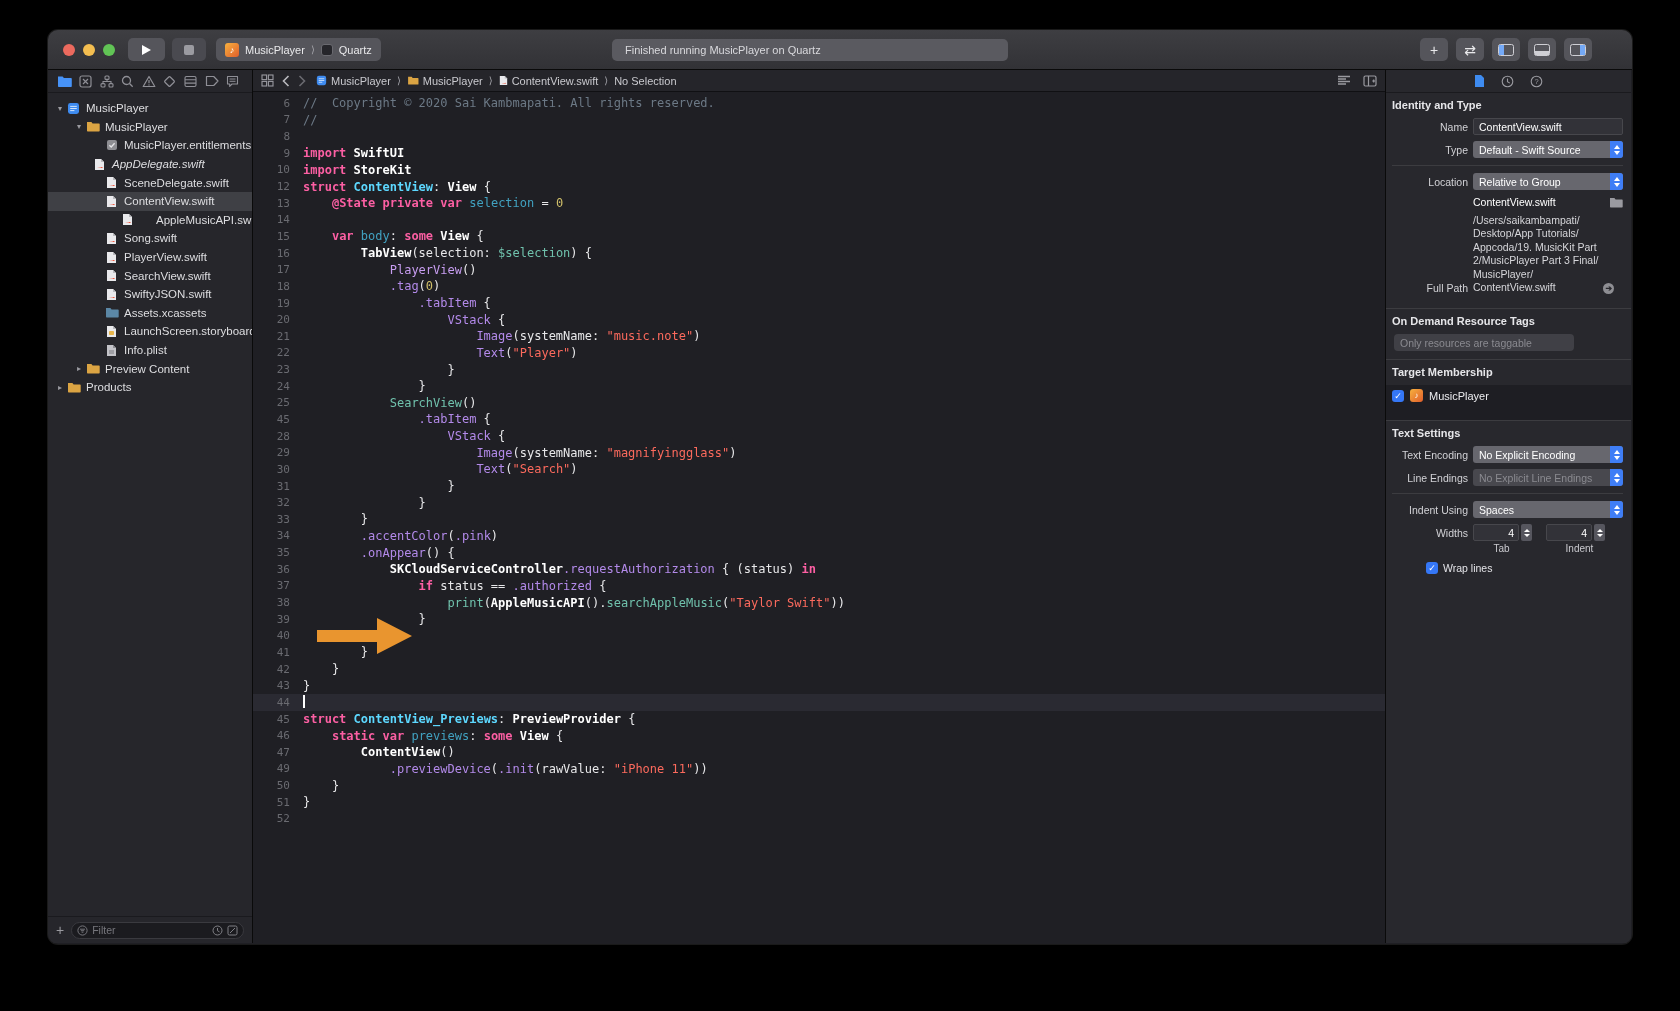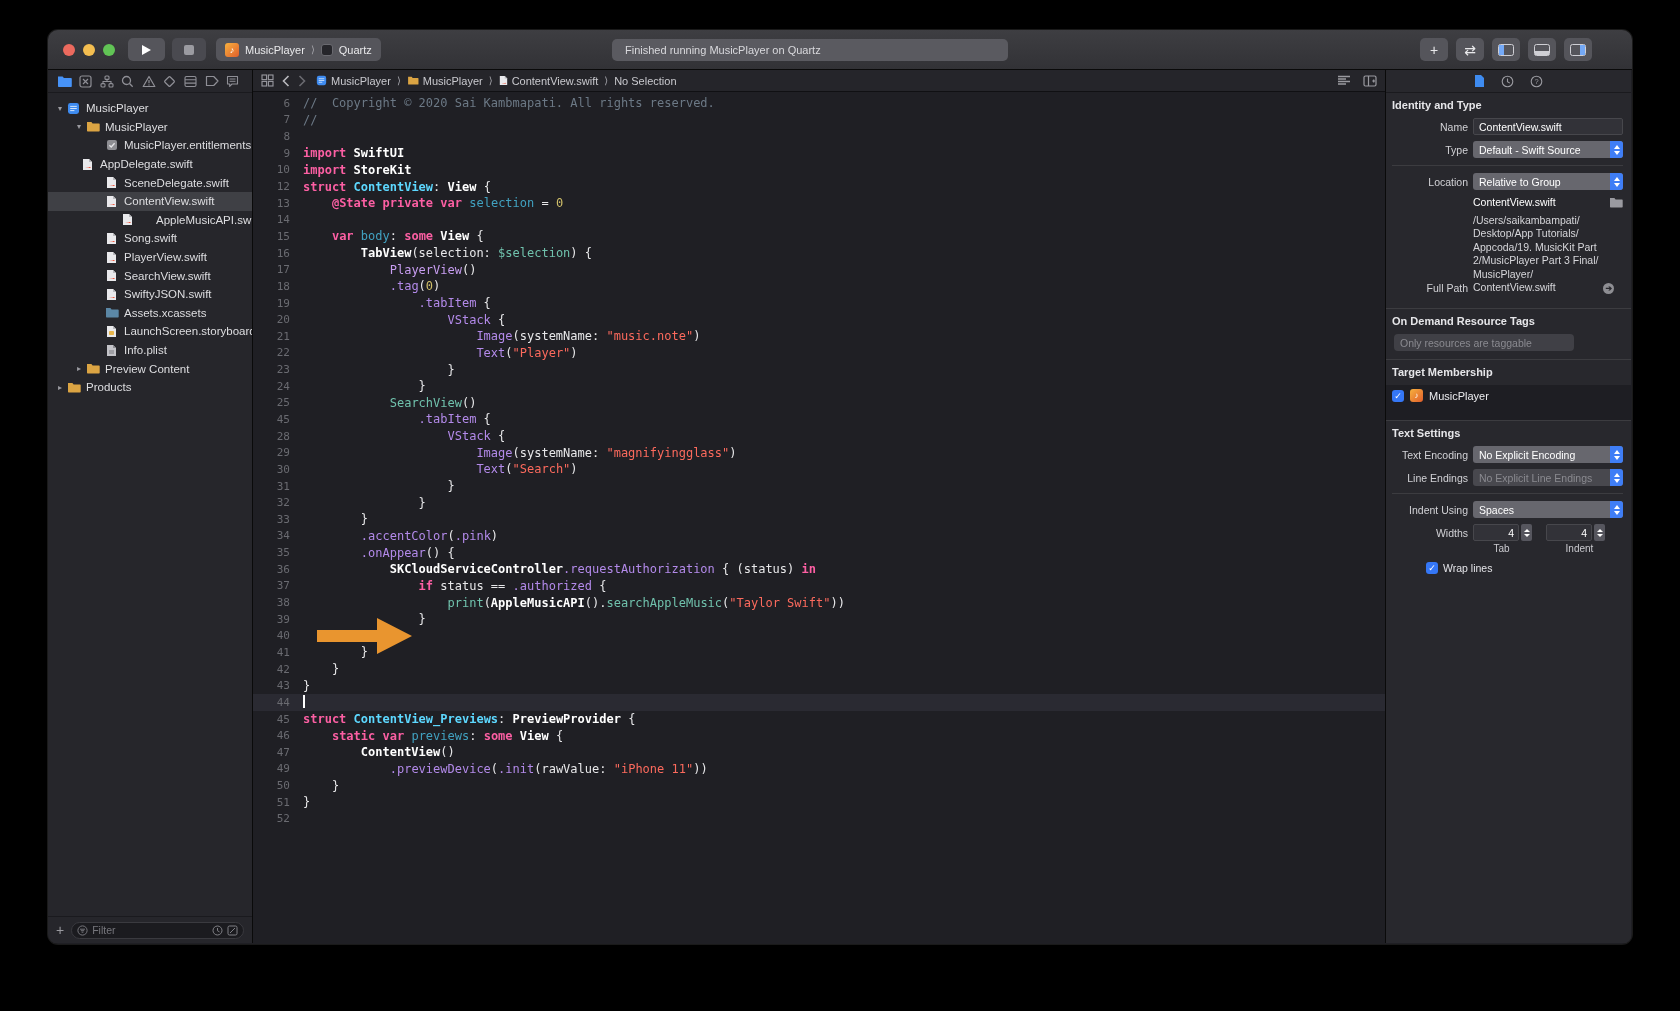--- a/index.html
+++ b/index.html
@@ -265,21 +265,21 @@
             <div class="tree-row" style="padding-left: 44px;">
               <span class="disc"></span>
               <span class="tree-ico">
                 <svg width="12" height="12" viewBox="0 0 12 12">
                   <rect x="1" y="1" width="10" height="10" rx="2" fill="#8E8E93"></rect>
                   <path d="M3.4 6.2l1.8 1.8 3.4-3.8" fill="none" stroke="#E6E6E9" stroke-width="1.3"></path>
                 </svg>
               </span>
               <span>MusicPlayer.entitlements</span>
             </div>
-            <div class="tree-row" style="padding-left: 20px;">
+            <div class="tree-row" style="padding-left: 32px; font-style: italic;">
               <span class="disc"></span>
               <span class="tree-ico">
                 <svg width="11" height="13" viewBox="0 0 11 13">
                   <path d="M1 1h6l3 3v8H1Z" fill="#E9E9EC"></path>
                   <path d="M7 1v3h3" fill="#B9B9BE"></path>
                   <path d="M3 9.6c1.8.8 3.7.5 4.8-.5.5.4.9.7 1.2 1-..2 0 0 0 0 0C8.4 8 7.4 6.6 5.6 5.2c1.5 1 2.6 2 3.1 2.8.3-1.1-.1-2.4-1-3.4 1.6 1.6 2.2 3.4 1.6 4.6.4.5.6 1 .7 1.4-1-.4-1.6-.6-2.1-.3-1.4.8-3.5.5-4.9-1.3Z" fill="#F05138"></path>
                 </svg>
               </span>
               <span>AppDelegate.swift</span>
             </div>

